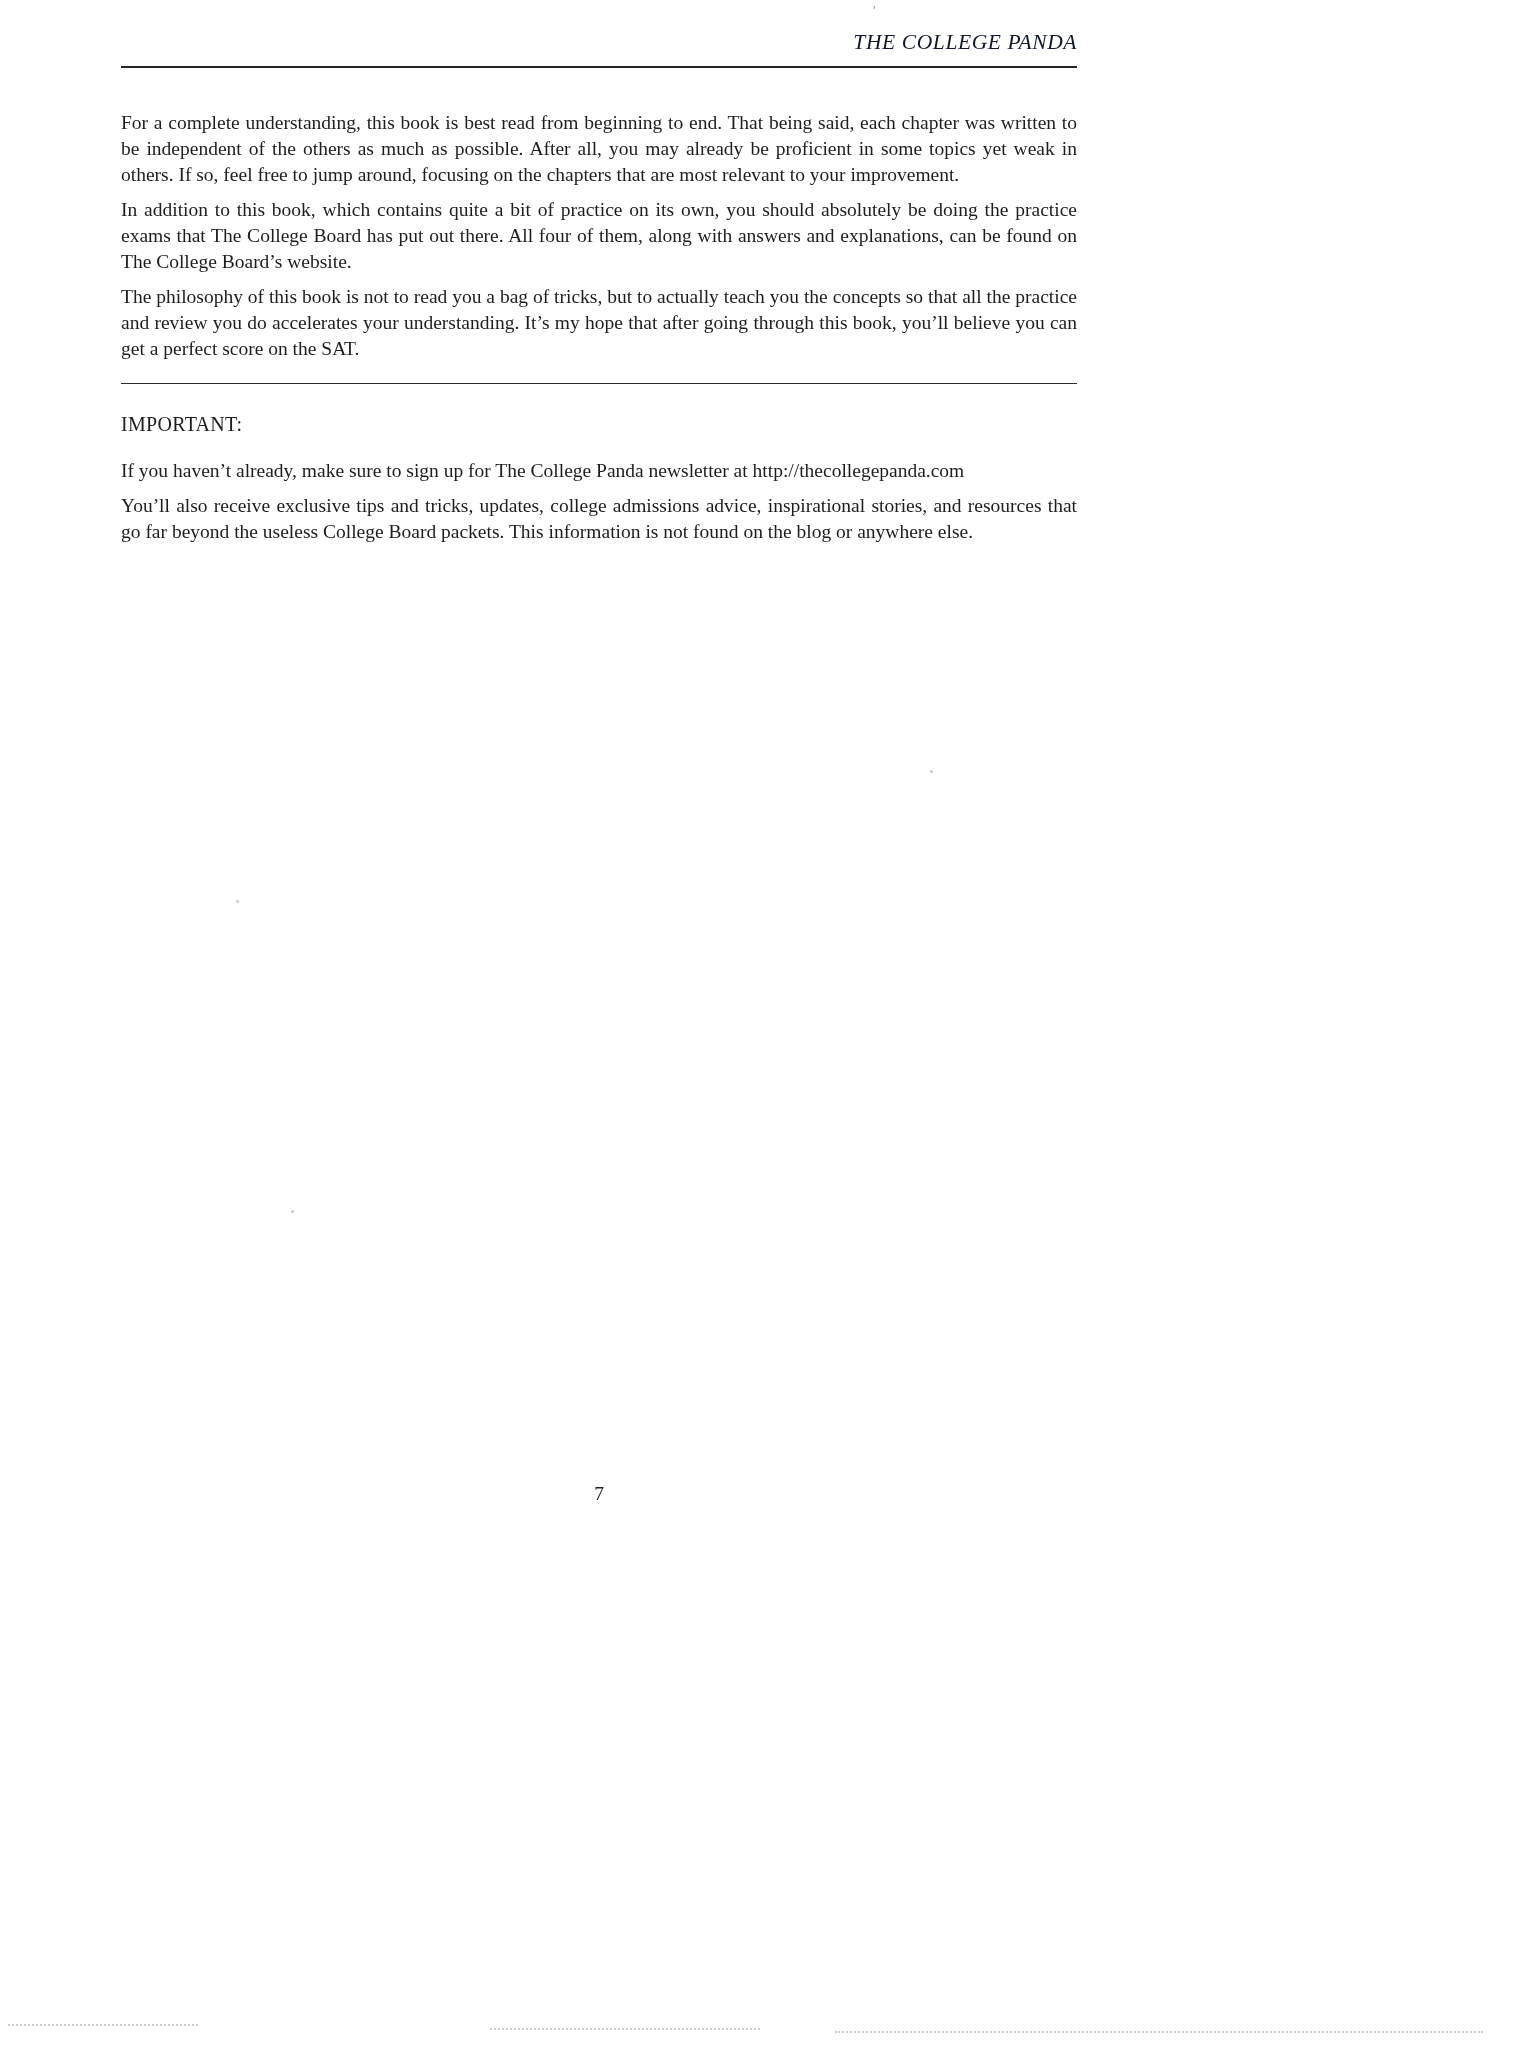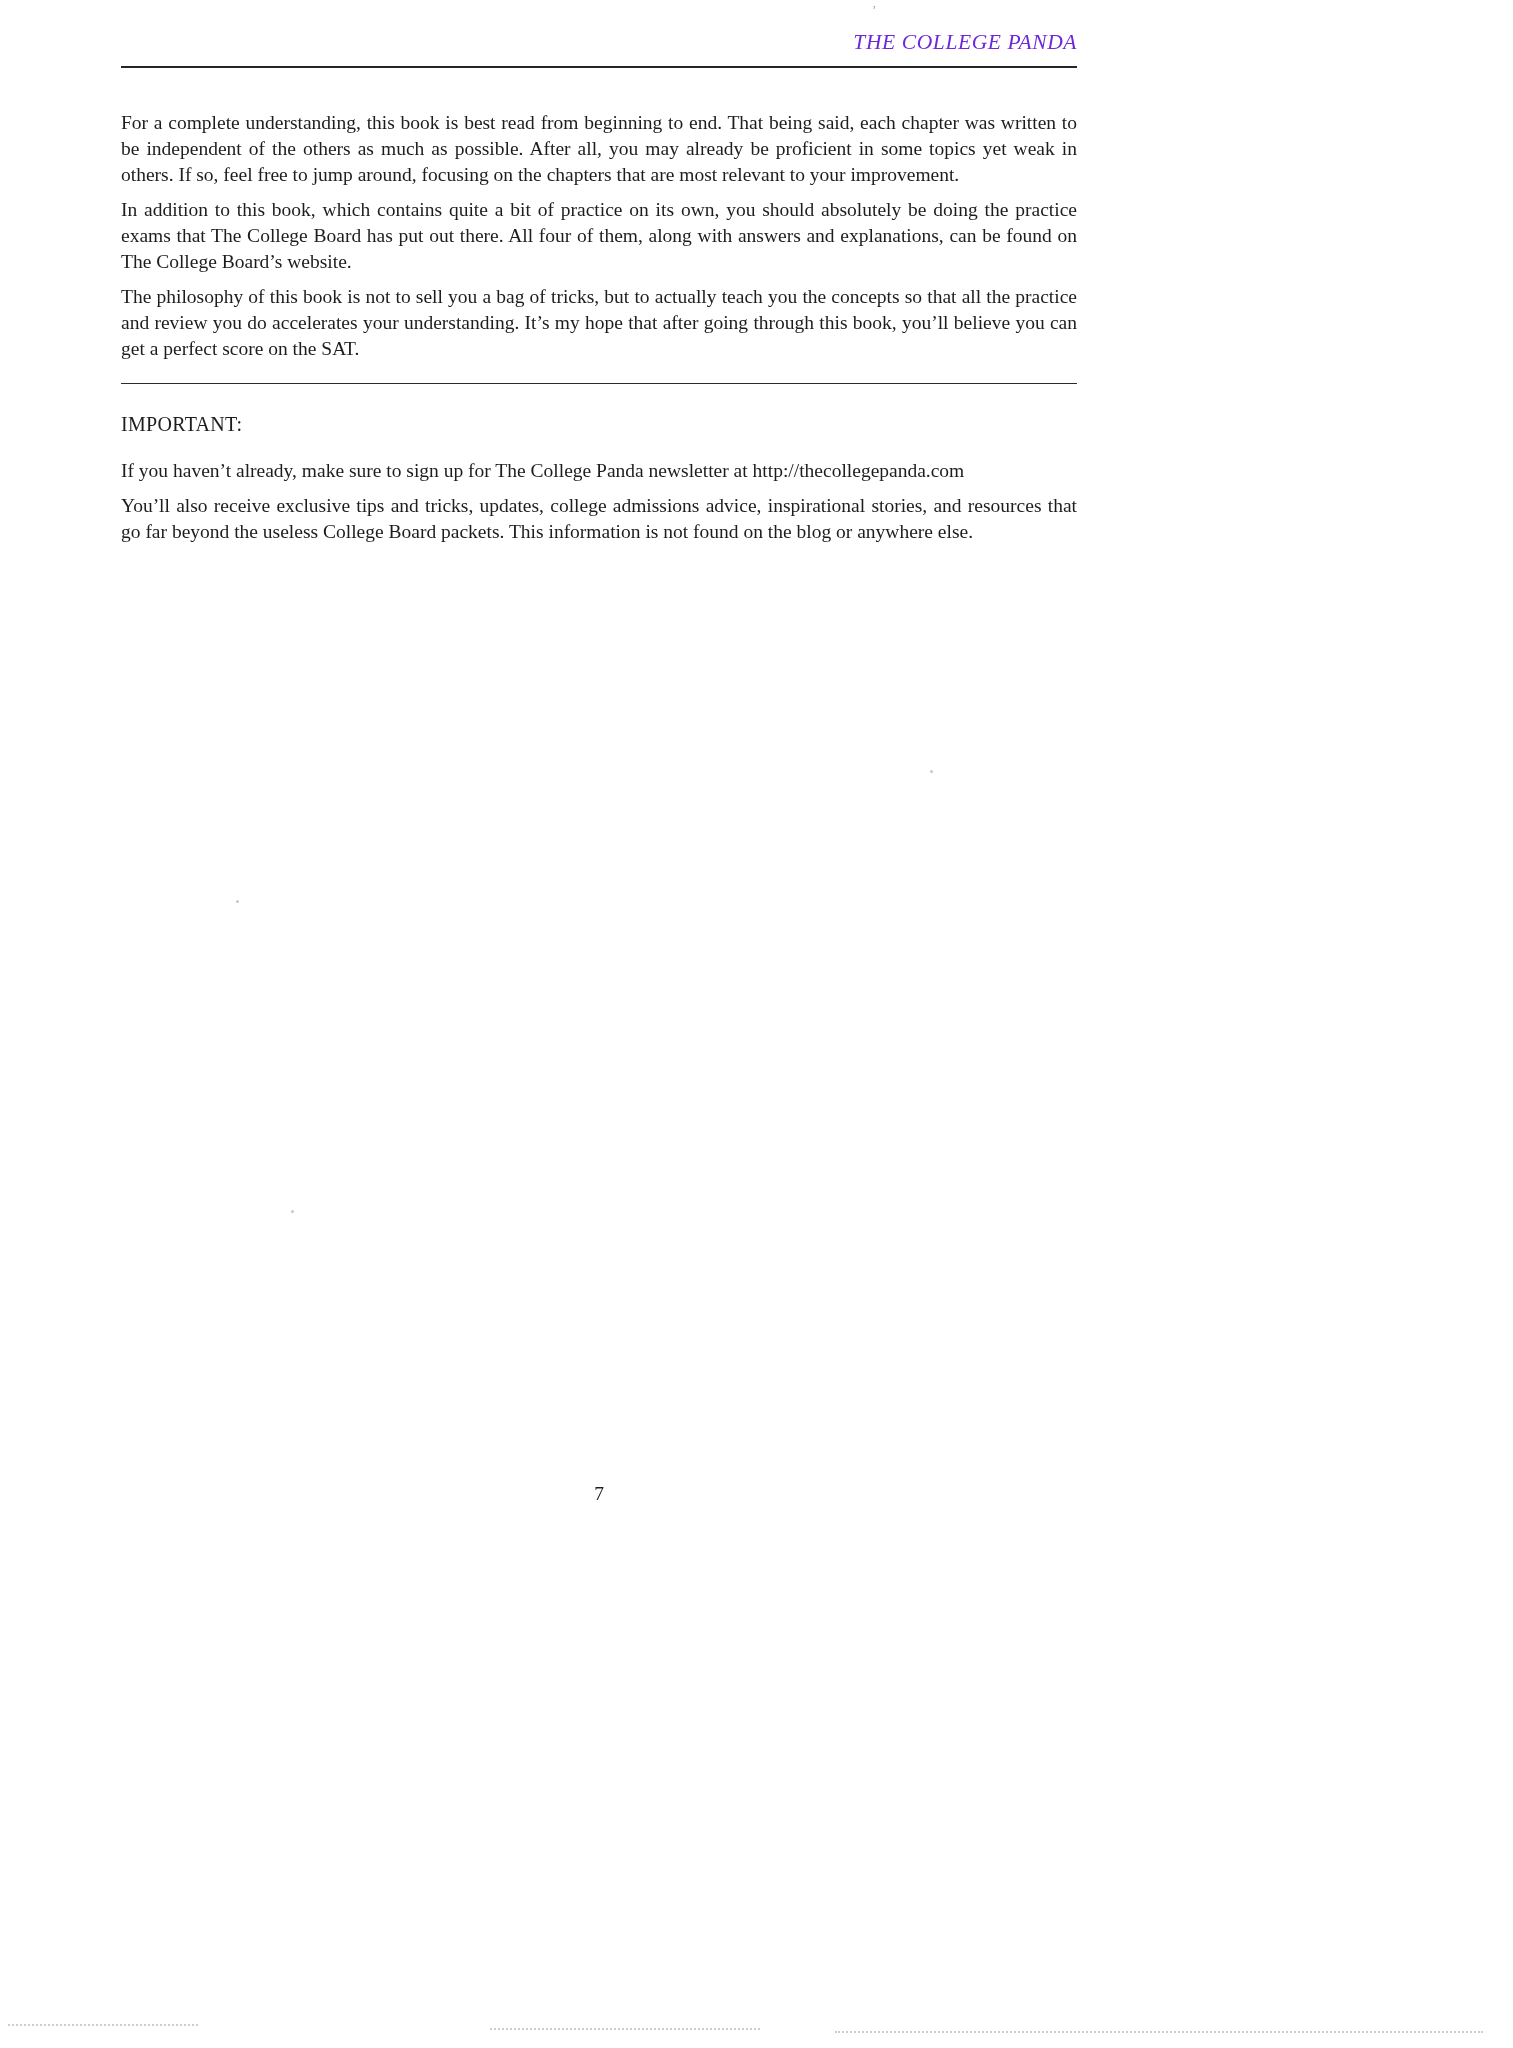--- a/index.html
+++ b/index.html
@@ -15,21 +15,21 @@
   }
   .running-head {
     position: absolute;
     top: 30px;
     left: 121px;
     width: 956px;
     text-align: right;
     font-style: italic;
     font-size: 21.5px;
     letter-spacing: 0.6px;
-    color: #6d28d9;
+    color: #0f172a;
   }
   .rule-top {
     position: absolute;
     top: 66px;
     left: 121px;
     width: 956px;
     border-top: 2px solid #262626;
   }
   .content {
     position: absolute;
@@ -93,21 +93,21 @@
   <span class="tick-mark">’</span>
 
   <div class="running-head">THE COLLEGE PANDA</div>
 
   <div class="rule-top"></div>
 
   <div class="content">
 
     <p>For a complete understanding, this book is best read from beginning to end. That being said, each chapter was written to be independent of the others as much as possible. After all, you may already be proficient in some topics yet weak in others. If so, feel free to jump around, focusing on the chapters that are most relevant to your improvement.</p>
     <p>In addition to this book, which contains quite a bit of practice on its own, you should absolutely be doing the practice exams that The College Board has put out there. All four of them, along with answers and explanations, can be found on The College Board’s website.</p>
-    <p>The philosophy of this book is not to sell you a bag of tricks, but to actually teach you the concepts so that all the practice and review you do accelerates your understanding. It’s my hope that after going through this book, you’ll believe you can get a perfect score on the SAT.</p>
+    <p>The philosophy of this book is not to read you a bag of tricks, but to actually teach you the concepts so that all the practice and review you do accelerates your understanding. It’s my hope that after going through this book, you’ll believe you can get a perfect score on the SAT.</p>
 
     <hr class="divider">
 
     <h2 class="important-heading">IMPORTANT:</h2>
 
     <p>If you haven’t already, make sure to sign up for The College Panda newsletter at http://thecollegepanda.com</p>
     <p>You’ll also receive exclusive tips and tricks, updates, college admissions advice, inspirational stories, and resources that go far beyond the useless College Board packets. This information is not found on the blog or anywhere else.</p>
 
   </div>
 

